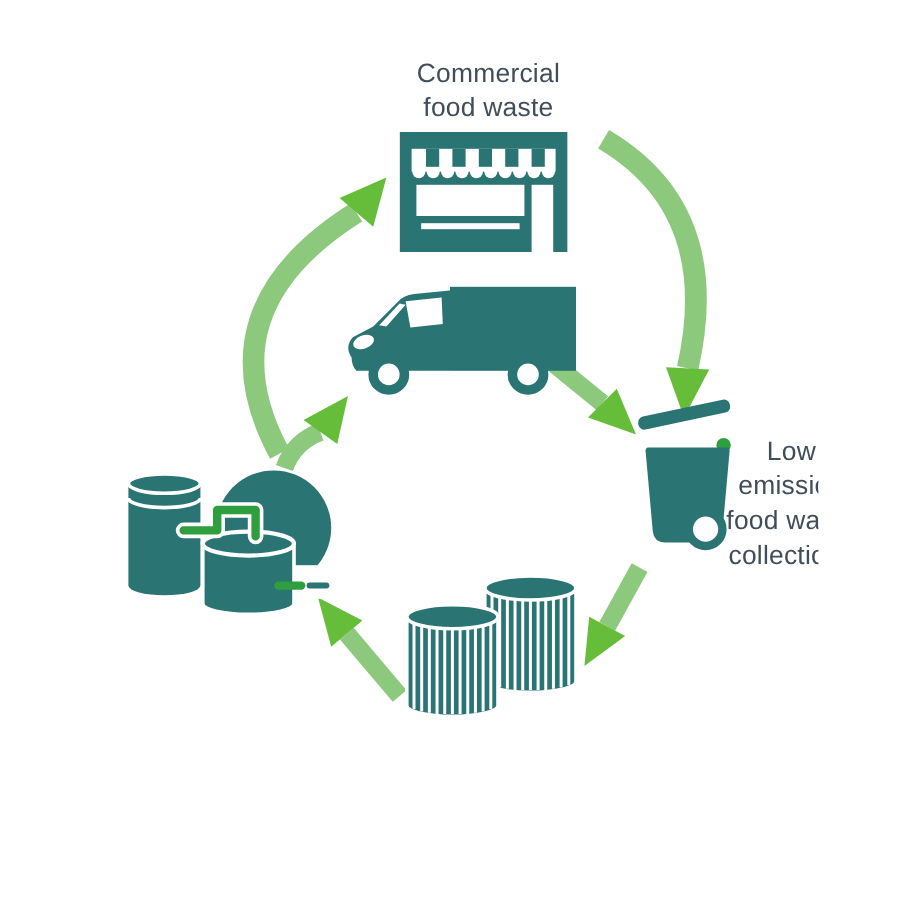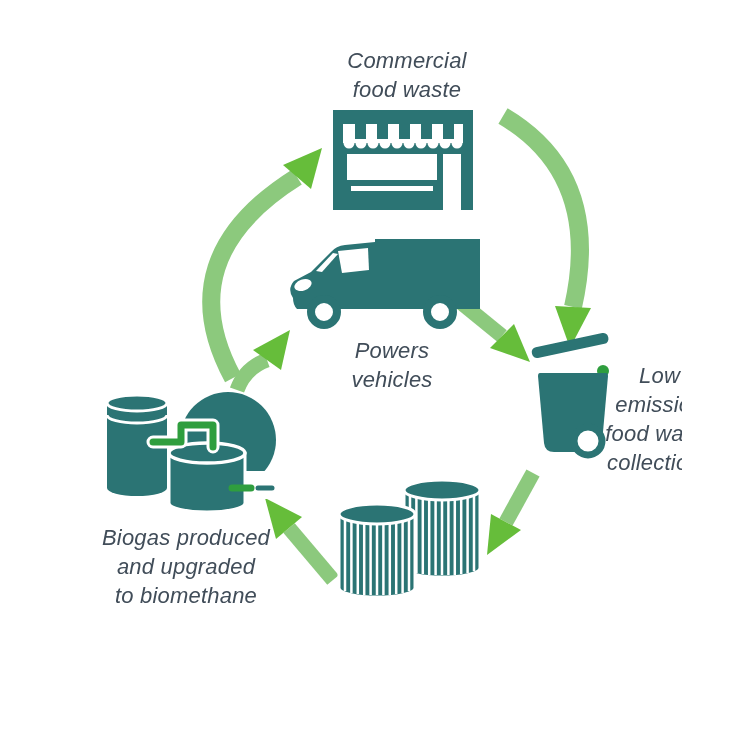--- a/index.html
+++ b/index.html
@@ -6,21 +6,21 @@
     --teal:#2b7474;
     --arrowBody:#8cc97d;
     --arrowHead:#66bd3a;
     --pipe:#2f9e3e;
     --text:#414d59;
     --background:#ffffff;
   }
   html,body{margin:0;padding:0;background:#fff;}
   .canvas{
     position:relative;width:682px;height:750px;background:var(--background);
-    overflow:hidden;font-family:"Liberation Sans",sans-serif;font-style:italic;
+    overflow:hidden;font-family:"Liberation Sans",sans-serif;
   }
   .lbl{
     position:absolute;color:var(--text);font-size:22px;line-height:29px;
     font-weight:500;text-align:center;white-space:pre-line;letter-spacing:.2px;
     z-index:3;
   }
   .icon{position:absolute;z-index:2;}
   .arrows{position:absolute;left:0;top:0;z-index:1;}
 </style>
 </head>
@@ -129,26 +129,21 @@
     <polygon points="44,46 61,28 66,29 50,47" fill="#fff"></polygon>
     <ellipse cx="31" cy="60" rx="9" ry="5.5" transform="rotate(-20 31 60)" fill="#fff"></ellipse>
     <circle cx="52" cy="87" r="13" fill="#fff" stroke="var(--teal)" stroke-width="8"></circle>
     <circle cx="168" cy="87" r="13" fill="#fff" stroke="var(--teal)" stroke-width="8"></circle>
   </svg>
 
   <div class="lbl" style="left:277px;top:46px;width:260px">Commercial
 food waste</div>
 
 
-  <div class="lbl" style="left:312px;top:336px;width:160px">Powers
-vehicles</div>
 
   <div class="lbl" style="left:572px;top:361px;width:175px">Low
 emission
 food waste
 collections</div>
 
 
-  <div class="lbl" style="left:61px;top:523px;width:250px">Biogas produced
-and upgraded
-to biomethane</div>
 
 </div>
 
 </body></html>

